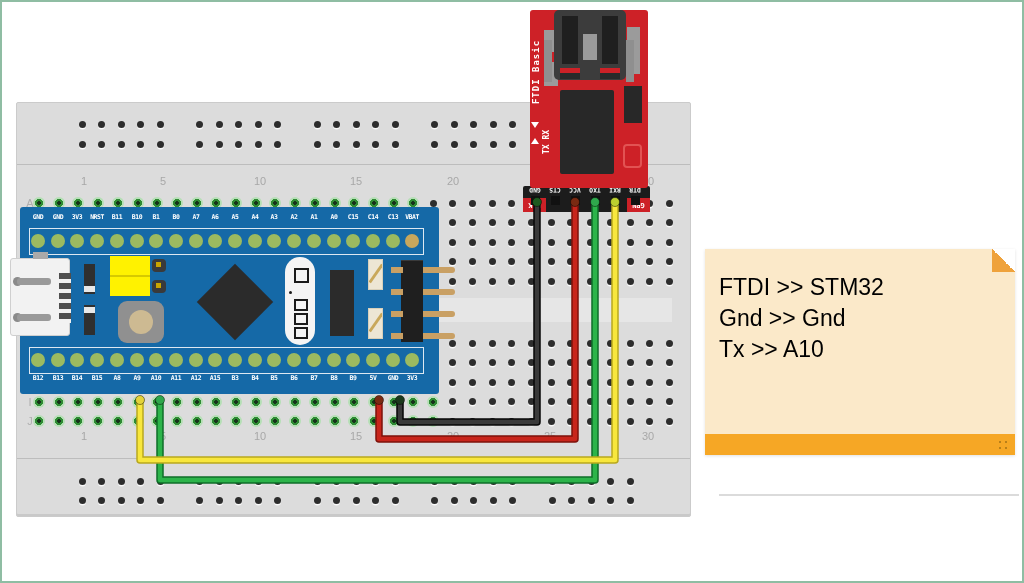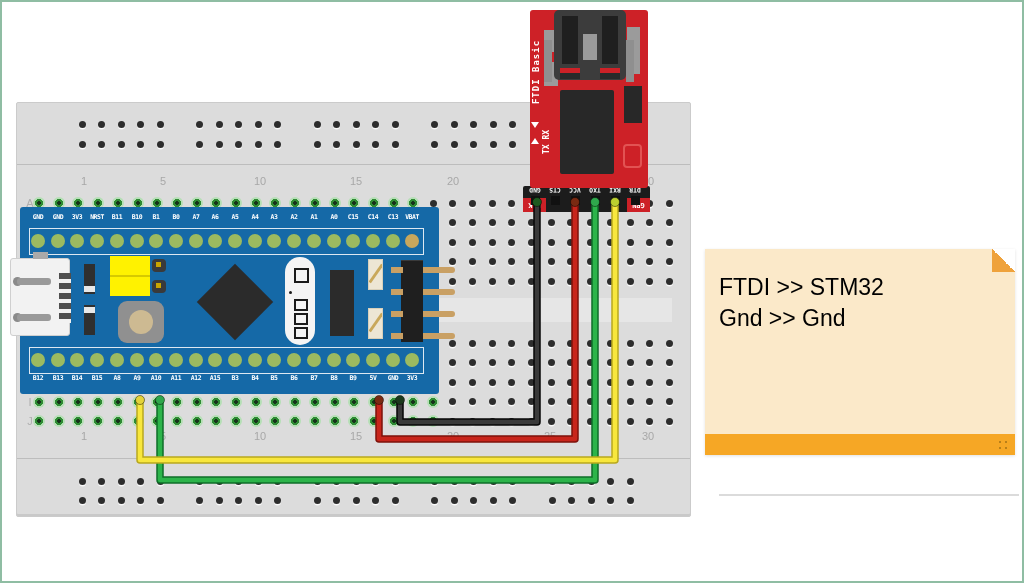--- a/index.html
+++ b/index.html
@@ -755,20 +755,21 @@
       <circle cx="138" cy="398" r="4.5" fill="#e3d33a" stroke="rgba(0,0,0,.45)" stroke-width="1"></circle>
       <circle cx="158" cy="398" r="4.5" fill="#2fa84c" stroke="rgba(0,0,0,.45)" stroke-width="1"></circle>
       <circle cx="377" cy="398" r="4.5" fill="#7a2a12" stroke="rgba(0,0,0,.45)" stroke-width="1"></circle>
       <circle cx="398" cy="398" r="4.5" fill="#1c3a1c" stroke="rgba(0,0,0,.45)" stroke-width="1"></circle>
     </svg>
 
   <div class="note">
     <div class="note-text" id="note-lines">
         <div>FTDI &gt;&gt; STM32</div>
         <div>Gnd &gt;&gt; Gnd</div>
+        <div>Tx &gt;&gt; A10</div>
       </div>
     <div class="note-fold"></div>
     <div class="note-bar"></div>
     <div class="note-grip"></div>
   </div>
 
   <div class="sep"></div>
 </div>
 
 </body></html>

